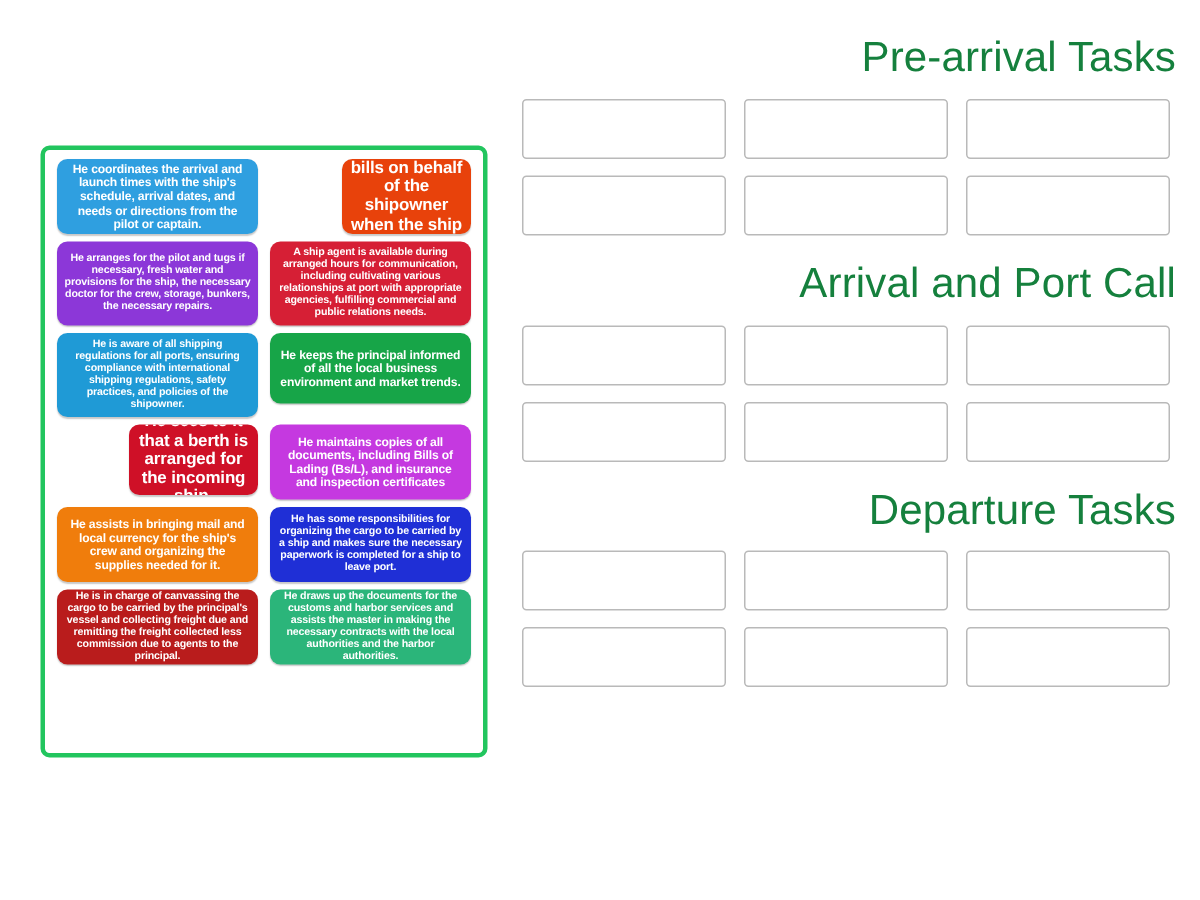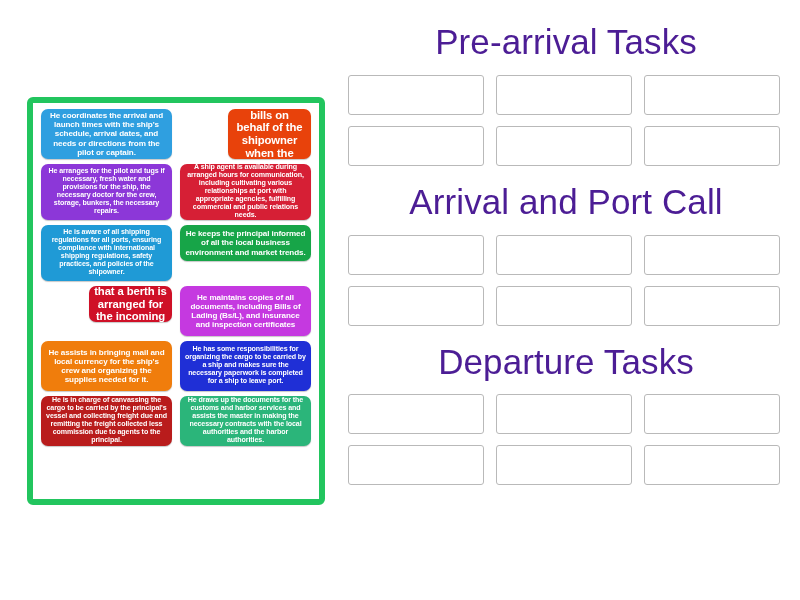--- a/index.html
+++ b/index.html
@@ -15,21 +15,21 @@
     position: relative;
   }
 
   
   #bank-panel {
     position: absolute;
     left: 27px;
     top: 97px;
     width: 298px;
     height: 408px;
-    border: 6px solid #22c55e;
+    border: 3px solid #22c55e;
     border-radius: 6px;
     background: #ffffff;
     box-sizing: border-box;
     padding: 6px 8px;
   }
   #bank-grid {
     display: grid;
     grid-template-columns: 1fr 1fr;
     column-gap: 8px;
     row-gap: 5px;
@@ -51,35 +51,35 @@
     user-select: none;
     overflow: hidden;
     box-shadow: 0 1px 1px rgba(0,0,0,0.22);
   }
   .tile.small { font-size: 7.1px; }
   .tile.mid   { font-size: 8.1px; }
   .tile.large { font-size: 11.3px; margin-left: 48px; }
 
   .t-h50 { height: 50px; }
   .t-h55 { height: 56px; }
-  .t-h46 { height: 36px; }
+  .t-h46 { height: 47px; }
 
   
   #categories {
     position: absolute;
     left: 348px;
     top: 20px;
     width: 436px;
   }
   .cat-block { margin-bottom: 6px; }
   .cat-title {
-    font-size: 35px;
+    font-size: 28px;
     font-weight: 400;
-    color: #4c1d95;
-    text-align: center;
+    color: #15803d;
+    text-align: right;
     line-height: 1.28;
     margin: 0 0 10px 0;
     letter-spacing: 0.1px;
   }
   .cat-title.t2 { margin-top: 14px; }
   .slot-grid {
     display: grid;
     grid-template-columns: repeat(3, 136px);
     column-gap: 12px;
     row-gap: 11px;

